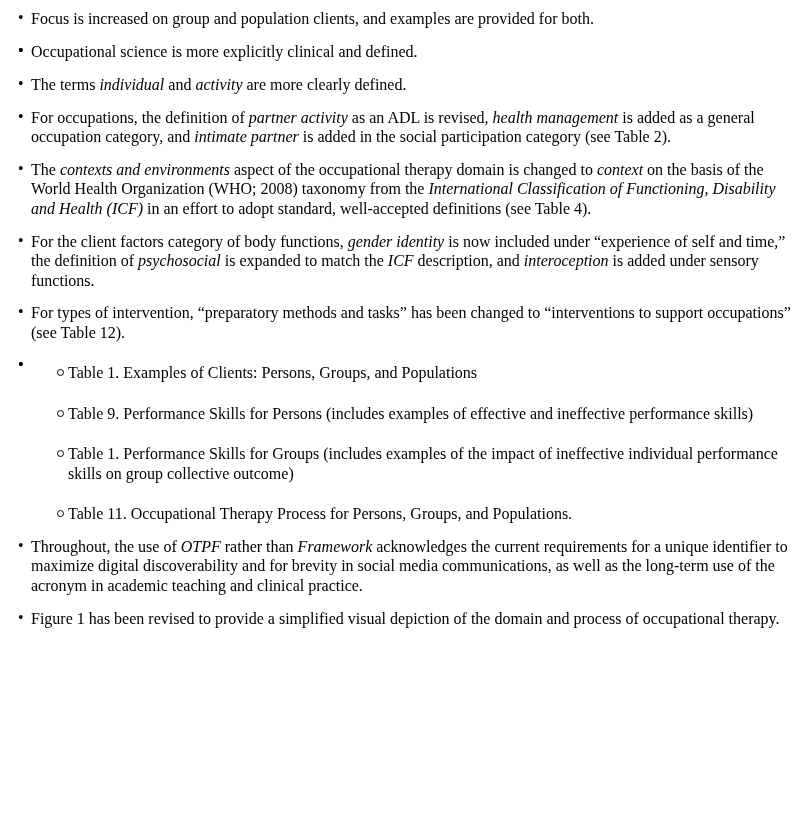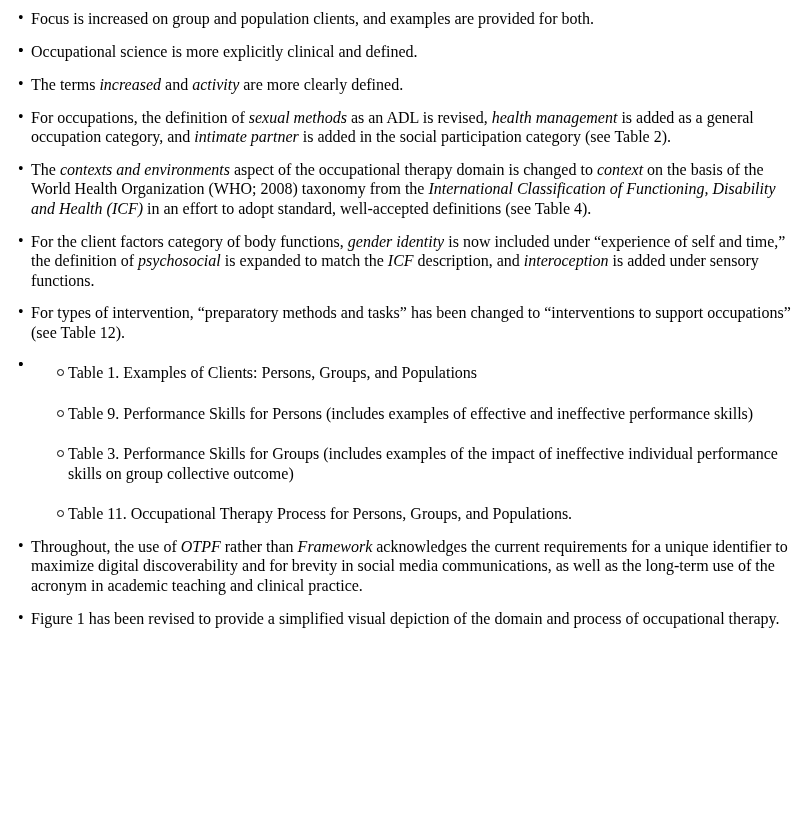--- a/index.html
+++ b/index.html
@@ -48,27 +48,27 @@
   .content em { font-style: italic; }
 </style>
 </head>
 <body>
 
 <div class="doc">
   <div class="list">
       <div class="item"><span class="marker-dot">•</span><span class="content"><span>Focus is increased on group and population clients, and examples are provided for both.</span></span></div>
       <div class="item"><span class="marker-dot">•</span></div>
       <div class="item"><span class="marker-dot">•</span><span class="content"><span>Occupational science is more explicitly clinical and defined.</span></span></div>
-      <div class="item"><span class="marker-dot">•</span><span class="content"><span>The terms </span><em>increased</em><span> and </span><em>activity</em><span> are more clearly defined.</span></span></div>
-      <div class="item"><span class="marker-dot">•</span><span class="content"><span>For occupations, the definition of </span><em>sexual methods</em><span> as an ADL is revised, </span><em>health management</em><span> is added as a general occupation category, and </span><em>intimate partner</em><span> is added in the social participation category (see Table 2).</span></span></div>
+      <div class="item"><span class="marker-dot">•</span><span class="content"><span>The terms </span><em>individual</em><span> and </span><em>activity</em><span> are more clearly defined.</span></span></div>
+      <div class="item"><span class="marker-dot">•</span><span class="content"><span>For occupations, the definition of </span><em>partner activity</em><span> as an ADL is revised, </span><em>health management</em><span> is added as a general occupation category, and </span><em>intimate partner</em><span> is added in the social participation category (see Table 2).</span></span></div>
       <div class="item"><span class="marker-dot">•</span><span class="content"><span>The </span><em>contexts and environments</em><span> aspect of the occupational therapy domain is changed to </span><em>context</em><span> on the basis of the World Health Organization (WHO; 2008) taxonomy from the </span><em>International Classification of Functioning, Disability and Health (ICF)</em><span> in an effort to adopt standard, well-accepted definitions (see Table 4).</span></span></div>
       <div class="item"><span class="marker-dot">•</span><span class="content"><span>For the client factors category of body functions, </span><em>gender identity</em><span> is now included under “experience of self and time,” the definition of </span><em>psychosocial</em><span> is expanded to match the </span><em>ICF</em><span> description, and </span><em>interoception</em><span> is added under sensory functions.</span></span></div>
       <div class="item"><span class="marker-dot">•</span><span class="content"><span>For types of intervention, “preparatory methods and tasks” has been changed to “interventions to support occupations” (see Table 12).</span></span></div>
       <div class="item"><span class="marker-dot">•</span></div>
       <div class="item"><span class="marker-dot">•</span></div>
       <div class="item sub"><span class="marker-circle"></span><span class="content"><span>Table 1. Examples of Clients: Persons, Groups, and Populations</span></span></div>
       <div class="item sub"><span class="marker-circle"></span><span class="content"><span>Table 9. Performance Skills for Persons (includes examples of effective and ineffective performance skills)</span></span></div>
-      <div class="item sub"><span class="marker-circle"></span><span class="content"><span>Table 3. Performance Skills for Groups (includes examples of the impact of ineffective individual performance skills on group collective outcome)</span></span></div>
+      <div class="item sub"><span class="marker-circle"></span><span class="content"><span>Table 1. Performance Skills for Groups (includes examples of the impact of ineffective individual performance skills on group collective outcome)</span></span></div>
       <div class="item sub"><span class="marker-circle"></span><span class="content"><span>Table 11. Occupational Therapy Process for Persons, Groups, and Populations.</span></span></div>
       <div class="item"><span class="marker-dot">•</span><span class="content"><span>Throughout, the use of </span><em>OTPF</em><span> rather than </span><em>Framework</em><span> acknowledges the current requirements for a unique identifier to maximize digital discoverability and for brevity in social media communications, as well as the long-term use of the acronym in academic teaching and clinical practice.</span></span></div>
       <div class="item"><span class="marker-dot">•</span><span class="content"><span>Figure 1 has been revised to provide a simplified visual depiction of the domain and process of occupational therapy.</span></span></div>
     </div>
 </div>
 
 </body></html>

